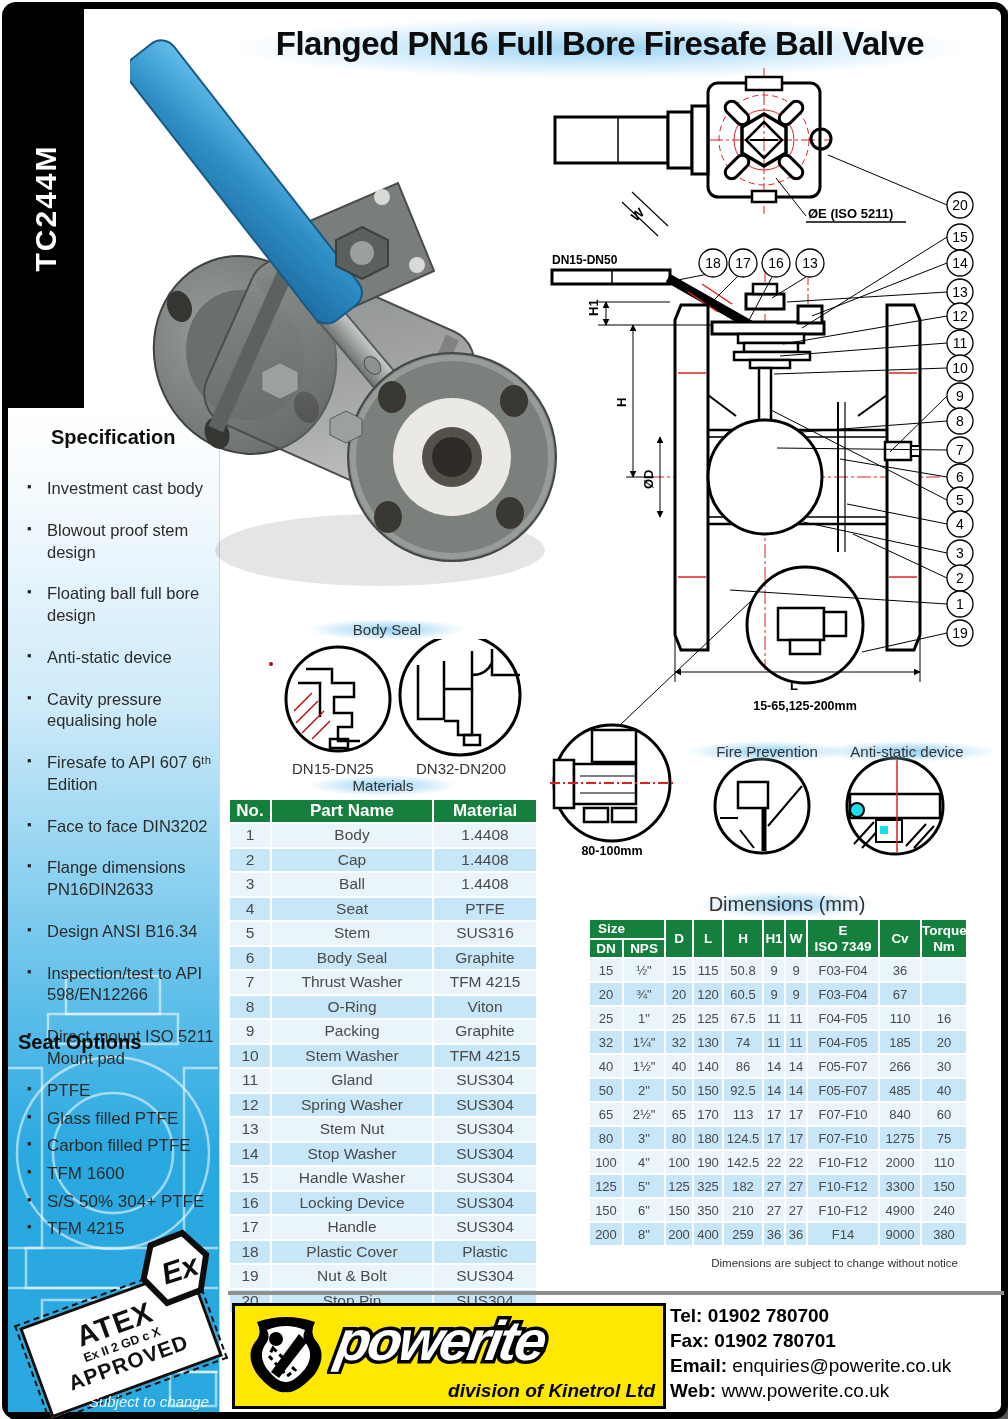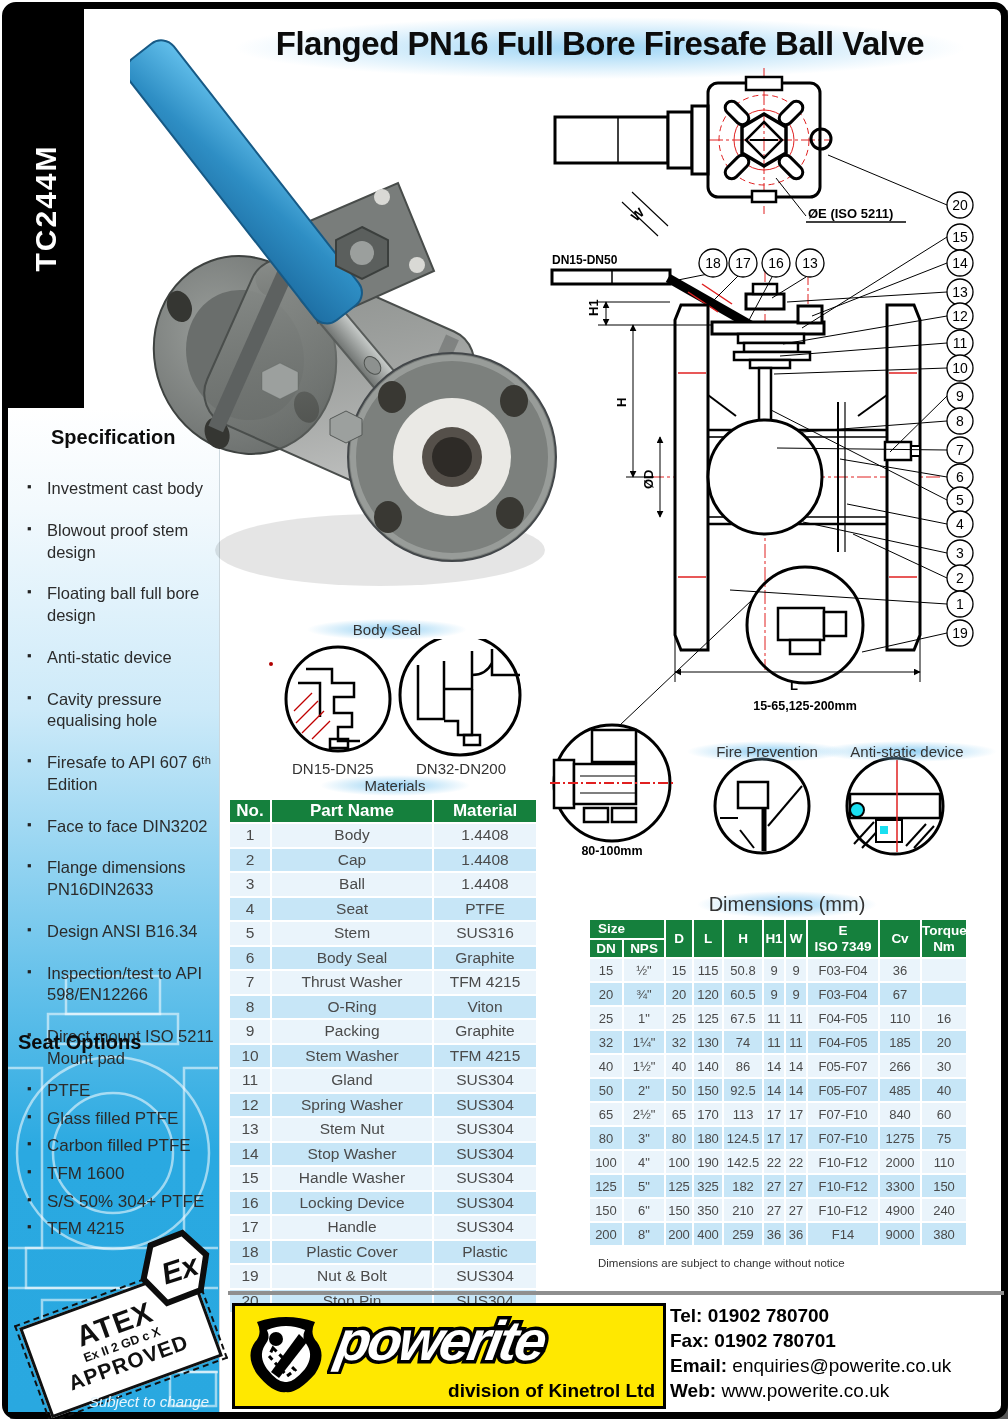--- a/index.html
+++ b/index.html
@@ -51,26 +51,26 @@
   table.data th{background:#15803d;color:#fff;font-weight:bold;padding:1px 0;}
   table.data td{color:#4a4a4a;text-align:center;overflow:hidden;white-space:nowrap;}
   table.data tr.odd td{background:#eaf4fb;}
   table.data tr.even td{background:#c7e6f7;}
   #materials-table{width:310px;}
   #materials-table th{font-size:17px;}
   #materials-table td{font-size:15.5px;height:20.5px;}
   #dims-table{width:380px;}
   #dims-table th{font-size:13.5px;line-height:1.15;}
   #dims-table td{font-size:13px;height:20px;}
-  .dims-note{font-size:11.5px;color:#333;text-align:left;}
+  .dims-note{font-size:11.5px;color:#333;text-align:right;}
 
   
   .divider{left:219px;top:1282px;width:776px;height:4px;background:#8f8f8f;}
   .logo-box{left:223px;top:1294px;width:428px;height:100px;background:#ffe800;border:3px solid #000;}
-  .logo-sub{position:absolute;right:8px;bottom:4px;font-size:19px;font-weight:bold;color:#000;}
+  .logo-sub{position:absolute;right:8px;bottom:4px;font-size:19px;font-weight:bold;font-style:italic;color:#000;}
   .contacts{left:661px;top:1294px;width:330px;font-size:19px;color:#000;line-height:25px;}
   .contacts b{font-weight:bold;}
   svg text{font-family:"Liberation Sans",sans-serif;}
 </style>
 </head>
 <body>
 
 <div id="stage">
 <div id="page">
 <div id="inner">
@@ -220,21 +220,21 @@
       <path d="M176,50 L204,50 L204,12"></path>
       <path d="M224,10 L224,36 L252,36"></path>
       <path d="M204,50 L204,96 L190,96 L190,82 L176,82"></path>
       <rect x="196" y="96" width="16" height="10"></rect>
       <path d="M204,36 Q218,36 224,24"></path>
     </g>
     <text x="24" y="135" font-size="15" fill="#333">DN15-DN25</text>
     <text x="148" y="135" font-size="15" fill="#333">DN32-DN200</text>
   </svg>
 
-  <div class="abs glow-label" style="left:311px;top:766px;width:150px;">Materials</div>
+  <div class="abs glow-label" style="left:299px;top:766px;width:150px;">Materials</div>
   <table class="abs data" id="materials-table" style="left:219px;top:789px;">
     <colgroup>
             <col style="width:40px">
             <col style="width:160px">
             <col style="width:102px">
           </colgroup>
     <thead>
             <tr>
       <th>No.</th>
       <th>Part Name</th>

